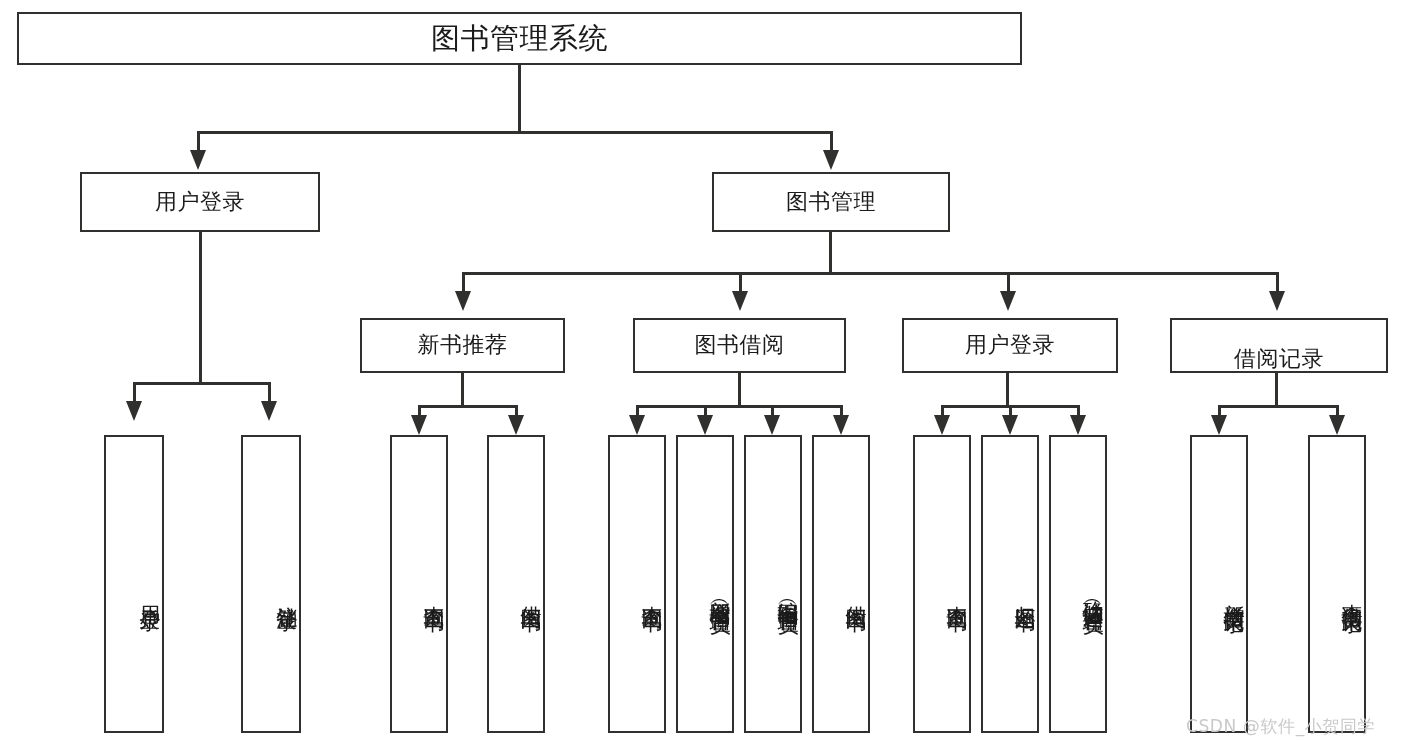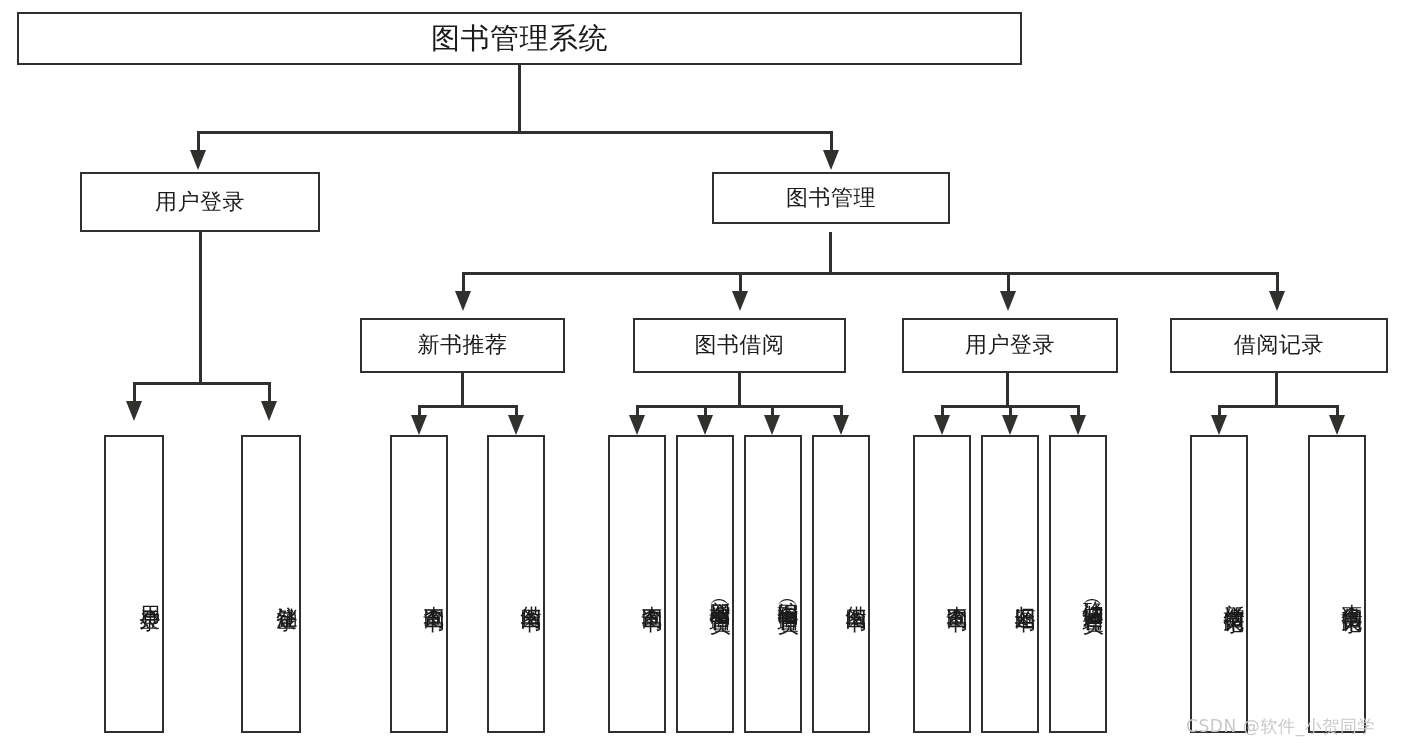--- a/index.html
+++ b/index.html
@@ -89,21 +89,21 @@
 
   <div class="edge vline" style="left:197px; top:131px; width:2.5px; height:22px;"></div>
   <div class="arrow" style="left:190px; top:150px;"></div>
 
   <div class="edge vline" style="left:830px; top:131px; width:2.5px; height:22px;"></div>
   <div class="arrow" style="left:823px; top:150px;"></div>
 
   <div class="node h" style="left:80px; top:172px; width:240px; height:60px;">
     <span>用户登录</span>
   </div>
-  <div class="node h" style="left:712px; top:172px; width:238px; height:52px;text-align:center;">
+  <div class="node h" style="left:712px; top:172px; width:238px; height:60px;text-align:center;">
     <span>图书管理</span>
   </div>
 
   <div class="edge vline" style="left:199px; top:232px; width:2.5px; height:152px;"></div>
   <div class="edge hline" style="left:133px; top:382px; width:135px; height:2.5px;"></div>
   <div class="edge vline" style="left:133px; top:382px; width:2.5px; height:22px;"></div>
   <div class="arrow" style="left:126px; top:401px;"></div>
   <div class="edge vline" style="left:268px; top:382px; width:2.5px; height:22px;"></div>
   <div class="arrow" style="left:261px; top:401px;"></div>
 
@@ -121,21 +121,21 @@
 
   <div class="node h" style="left:360px; top:318px; width:205px; height:55px;">
     <span>新书推荐</span>
   </div>
   <div class="node h" style="left:633px; top:318px; width:213px; height:55px;">
     <span>图书借阅</span>
   </div>
   <div class="node h" style="left:902px; top:318px; width:216px; height:55px;">
     <span>用户登录</span>
   </div>
-  <div class="node h" style="left:1170px; top:318px; width:218px; height:55px;">
+  <div class="node h" style="left:1170px; top:318px; width:218px; height:55px;align-items:flex-end;">
     <span>借阅记录</span>
   </div>
 
   <div class="edge vline" style="left:461px; top:373px; width:2.5px; height:34px;"></div>
   <div class="edge hline" style="left:418px; top:405px; width:100px; height:2.5px;"></div>
   <div class="edge vline" style="left:418px; top:405px; width:2.5px; height:16px;"></div>
   <div class="arrow" style="left:411px; top:415px;"></div>
   <div class="edge vline" style="left:515px; top:405px; width:2.5px; height:16px;"></div>
   <div class="arrow" style="left:508px; top:415px;"></div>
 

